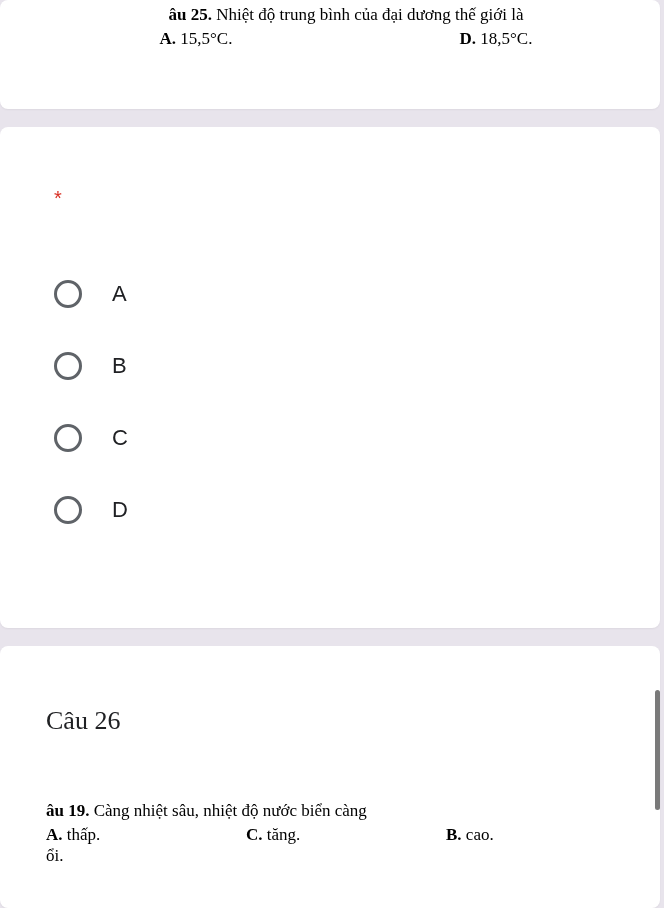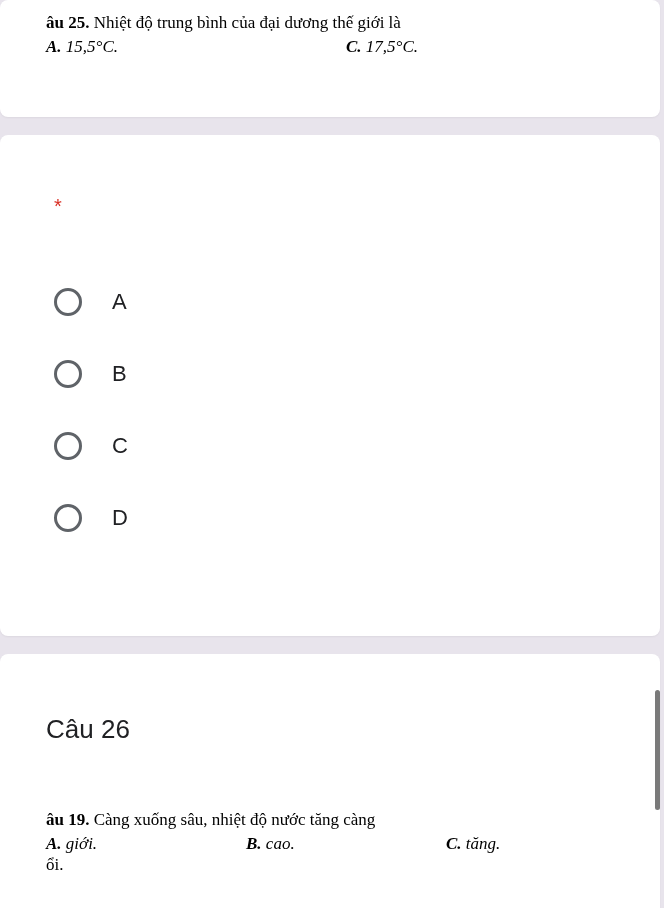--- a/index.html
+++ b/index.html
@@ -12,39 +12,38 @@
     position: relative;
   }
   .card {
     background: #ffffff;
     border-radius: 8px;
     margin: 0 4px 18px 0;
     padding: 0 0 40px 0;
     box-shadow: 0 1px 2px rgba(0,0,0,0.05);
     overflow: hidden;
   }
-  .card1 { padding-top: 12px; padding-bottom: 60px; }
+  .card1 { padding-top: 4px; padding-bottom: 60px; text-align: center; }
   .card2 { padding-top: 60px; padding-bottom: 60px; }
   .card3 { padding-top: 60px; padding-bottom: 40px; }
 
   .q-line {
     padding: 0 14px 0 46px;
     font-size: 17px;
     color: #000;
     line-height: 1.35;
   }
   .q-label { font-weight: bold; }
   .opts-row {
     display: flex;
     justify-content: space-between;
     padding: 0 14px 0 46px;
     font-size: 17px;
     color: #000;
     margin-top: 2px;
-    font-style: italic;
   }
   .opts-row span { flex: 1; }
   .opt-key { font-weight: bold; }
 
   .asterisk {
     color: #d93025;
     font-size: 20px;
     padding-left: 54px;
     font-family: Arial, sans-serif;
   }
@@ -66,21 +65,21 @@
     margin-right: 30px;
     flex-shrink: 0;
   }
   .radio-label {
     font-family: Arial, "Helvetica Neue", sans-serif;
     font-size: 22px;
     color: #202124;
   }
 
   .title26 {
-    font-family: Liberation Sans, sans-serif;
+    font-family: Liberation Serif, serif;
     font-size: 26px;
     color: #202124;
     padding-left: 46px;
     margin-bottom: 64px;
   }
 
   .scroll-indicator {
     position: absolute;
     right: 4px;
     top: 690px;
@@ -92,21 +91,21 @@
 </style>
 </head>
 <body>
 
 <div class="card card1">
   <div class="q-line">
     <span class="q-label">âu 25.</span><span> Nhiệt độ trung bình của đại dương thế giới là</span>
   </div>
   <div class="opts-row">
     <span><span class="opt-key">A.</span><span> 15,5°C.</span></span>
-    <span><span class="opt-key">C.</span><span> 17,5°C.</span></span>
+    <span><span class="opt-key">D.</span><span> 18,5°C.</span></span>
   </div>
 </div>
 
 <div class="card card2">
   <div class="asterisk">*</div>
   <div class="radio-group">
     <div class="radio-item">
       <div class="radio-circle"></div>
       <div class="radio-label">A</div>
     </div>
@@ -121,23 +120,23 @@
     <div class="radio-item">
       <div class="radio-circle"></div>
       <div class="radio-label">D</div>
     </div>
   </div>
 </div>
 
 <div class="card card3">
   <div class="title26">Câu 26</div>
   <div class="q-line">
-    <span class="q-label">âu 19.</span><span> Càng xuống sâu, nhiệt độ nước tăng càng</span>
+    <span class="q-label">âu 19.</span><span> Càng nhiệt sâu, nhiệt độ nước biển càng</span>
   </div>
   <div class="opts-row">
-    <span><span class="opt-key">A.</span><span> giới.</span></span>
+    <span><span class="opt-key">A.</span><span> thấp.</span></span>
+    <span><span class="opt-key">C.</span><span> tăng.</span></span>
     <span><span class="opt-key">B.</span><span> cao.</span></span>
-    <span><span class="opt-key">C.</span><span> tăng.</span></span>
   </div>
   <div class="q-line">ổi.</div>
 </div>
 
 <div class="scroll-indicator"></div>
 
 </body></html>

